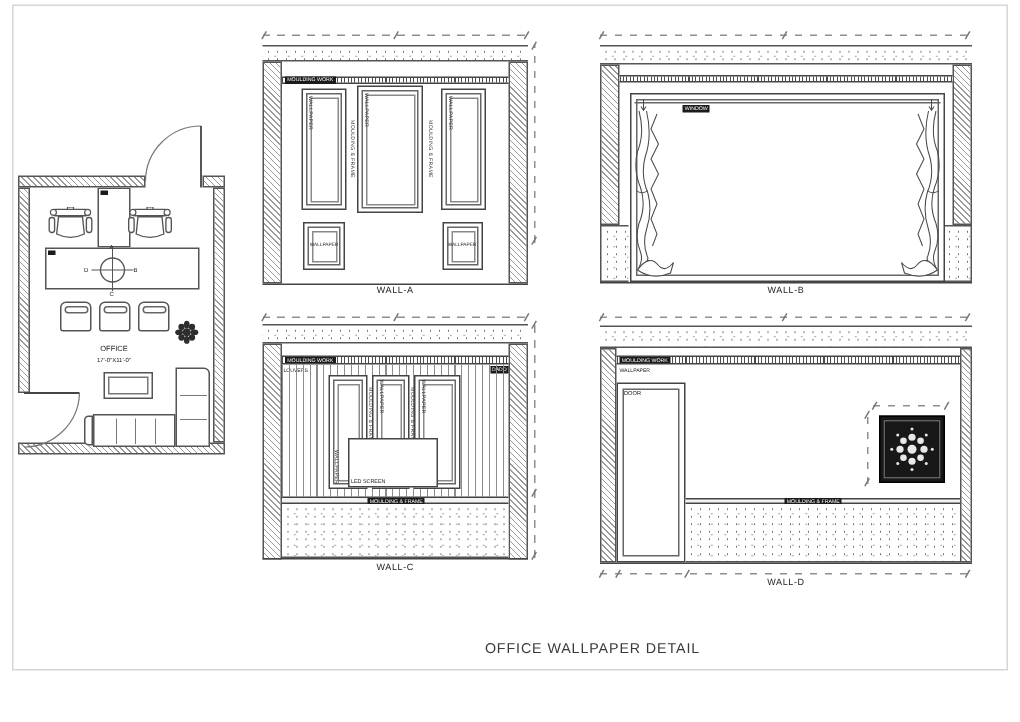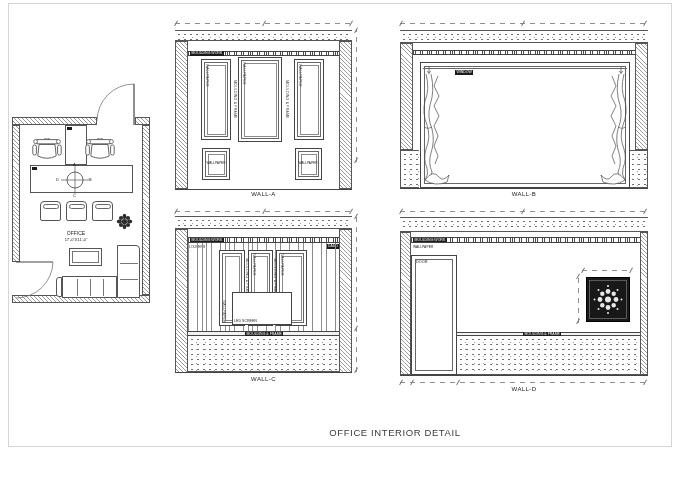--- a/index.html
+++ b/index.html
@@ -307,15 +307,15 @@
     <div class="abs floorline" style="left:2px; top:167px; width:248px;"></div>
 
     <div class="abs dash-h" style="left:2px; top:174px; width:248px;"></div>
     <span class="tk" style="left:0; top:174px;"></span>
       <span class="tk" style="left:11px; top:174px;"></span>
     <span class="tk" style="left:57px; top:174px;"></span>
       <span class="tk" style="left:244px; top:174px;"></span>
     <div class="abs wall-label" style="left:0; top:178px; width:252px;">WALL-D</div>
   </div>
 
-  <div class="abs title" style="left:290px; top:427px; width:210px;">OFFICE INTERIOR DETAIL</div>
+  <div class="abs title" style="left:290px; top:427px; width:210px;">OFFICE WALLPAPER DETAIL</div>
 
 </div>
 
 </body></html>

